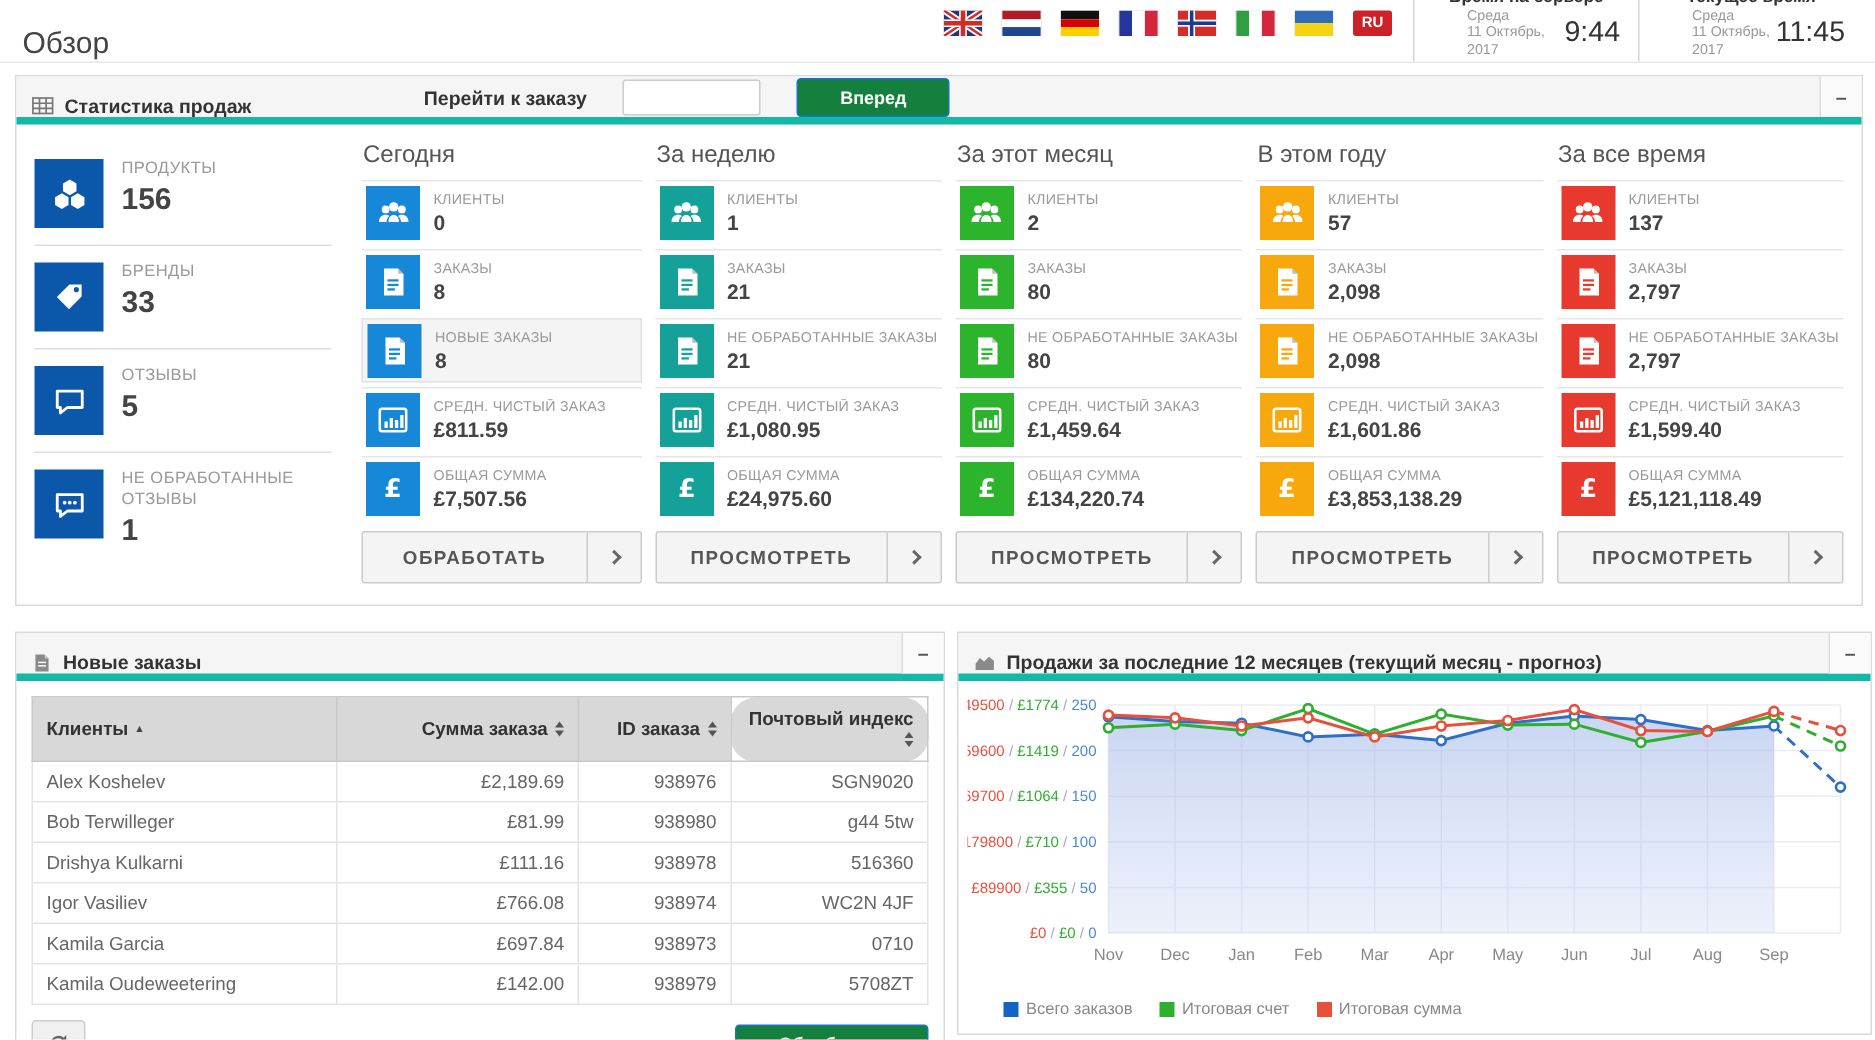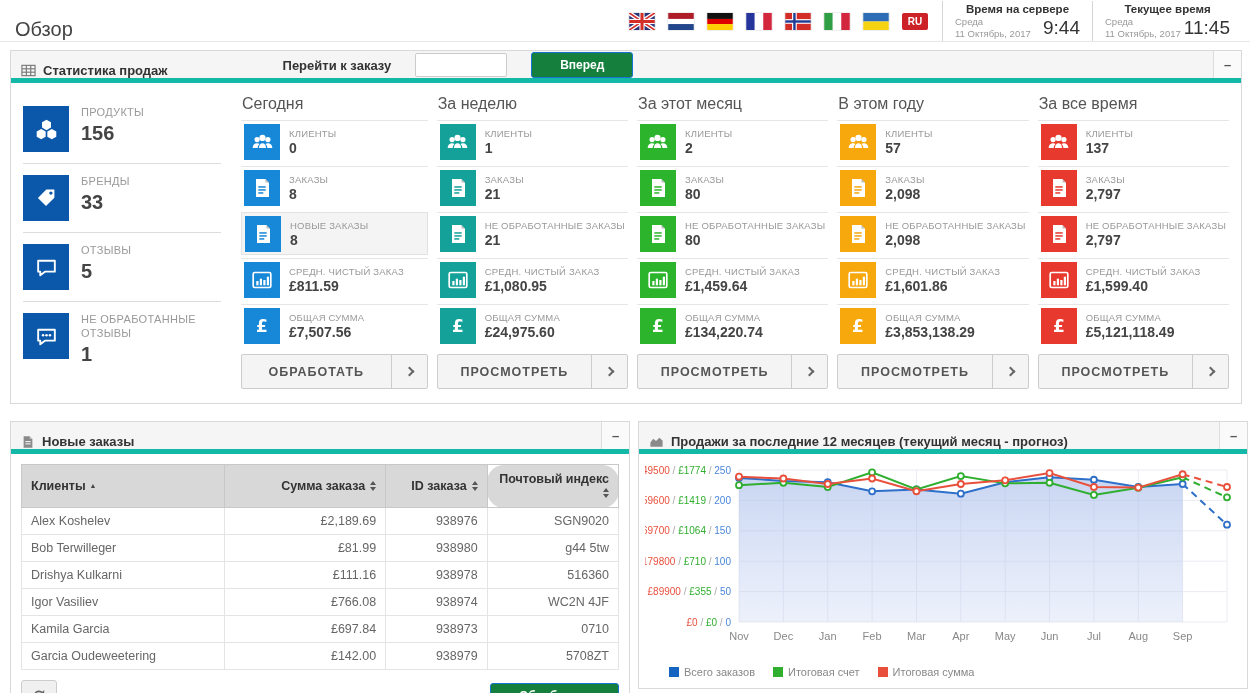--- a/index.html
+++ b/index.html
@@ -10,21 +10,21 @@
   .topbar { height:42px; display:flex; align-items:flex-end; padding:0 8px 0 15px; border-bottom:1px solid #e8e8e8; }
   .page-title { font-size:20px; font-weight:400; color:#444; }
   .top-right { margin-left:auto; display:flex; align-items:stretch; }
   .flags { display:flex; align-items:center; gap:13px; margin-right:14px; }
   .flag { width:26px; height:17px; display:inline-flex; box-shadow:0 0 1px rgba(0,0,0,.4); cursor:pointer; }
   .flag svg { display:block; }
   .flag-ru-badge { width:26px; height:17px; background:#cc2127; color:#fff; font-size:10px; font-weight:bold;
     display:flex; align-items:center; justify-content:center; border-radius:2px; cursor:pointer; }
   .time-block { border-left:1px solid #d5d5d5; padding:2px 12px; width:150px; }
   .tb-title { font-size:11.5px; font-weight:bold; color:#333; text-align:center; }
-  .tb-body { display:flex; align-items:center; justify-content:space-between; margin-top:1px; }
+  .tb-body { display:flex; align-items:center; justify-content:space-between; margin-top:1px;margin-left:23px; }
   .tb-date { font-size:9.5px; color:#999; line-height:1.2; }
   .tb-clock { font-size:19px; color:#333; }
 
   
   .content { padding:8px 8px 0 10px; }
   .panel { border:1px solid #d9d9d9; background:#fff; }
   .panel-head { height:32px; background:#f5f5f5; border-bottom:5px solid #14b8a6; display:flex; align-items:flex-end; padding-left:10px; }
   .panel-head .ph-icon { margin-right:7px; display:inline-flex; }
   .panel-title { font-size:13px; font-weight:bold; color:#333; }
   .collapse-box { margin-left:auto; align-self:stretch; width:28px; border-left:1px solid #ddd; background:#fafafa;
@@ -718,21 +718,21 @@
                   <td class="r">938974</td>
                   <td class="r">WC2N 4JF</td>
                 </tr>
                 <tr>
                   <td>Kamila Garcia</td>
                   <td class="r">£697.84</td>
                   <td class="r">938973</td>
                   <td class="r">0710</td>
                 </tr>
                 <tr>
-                  <td>Garcia Oudeweetering</td>
+                  <td>Kamila Oudeweetering</td>
                   <td class="r">£142.00</td>
                   <td class="r">938979</td>
                   <td class="r">5708ZT</td>
                 </tr>
               </tbody>
           </table>
           <div class="orders-foot">
             <button class="refresh-btn">
                 <svg viewBox="0 0 16 16" width="14" height="14">
                   <path d="M13.3 8a5.3 5.3 0 1 1-1.55-3.75" fill="none" stroke="#666" stroke-width="1.8"></path>

